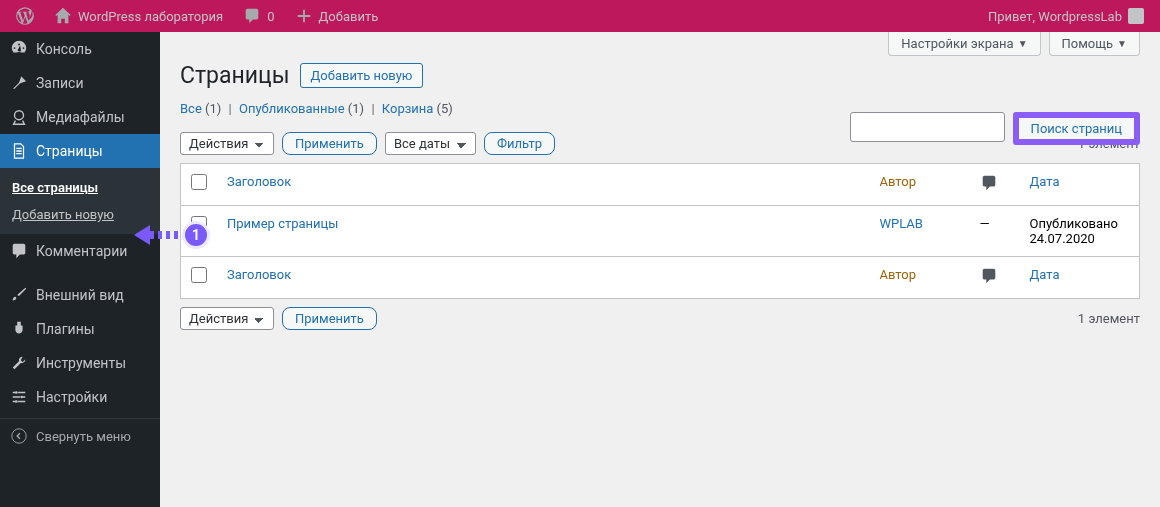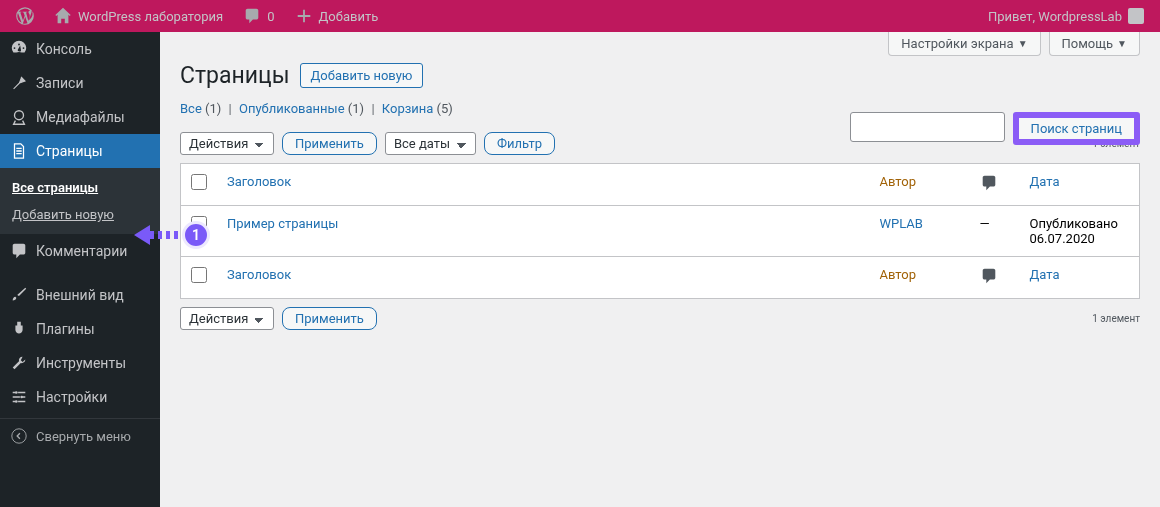--- a/index.html
+++ b/index.html
@@ -36,21 +36,21 @@
 
 .subsubsub { font-size: 13px; color: #646970; margin-bottom: 16px; }
 .subsubsub a { color: #2271b1; text-decoration: none; cursor: pointer; }
 .subsubsub .count { color: #50575e; }
 .subsubsub .sep { color: #646970; margin: 0 4px; }
 
 .table-nav { display: flex; align-items: center; justify-content: space-between; margin-bottom: 8px; flex-wrap: wrap; gap: 8px; }
 .table-nav-left { display: flex; align-items: center; gap: 8px; }
 .bulk-select, .date-select { border: 1px solid #8c8f94; border-radius: 3px; padding: 3px 24px 3px 8px; font-size: 13px; background: #fff; appearance: none; background-image: linear-gradient(45deg, transparent 50%, #50575e 50%), linear-gradient(135deg, #50575e 50%, transparent 50%); background-position: calc(100% - 14px) 10px, calc(100% - 9px) 10px; background-size: 5px 5px; background-repeat: no-repeat; color: #2c3338; }
 .action-btn { border: 1px solid #2271b1; color: #2271b1; background: #f6f7f7; padding: 3px 12px; font-size: 13px; border-radius: 8px; cursor: pointer; }
-.num-items { font-size: 10px; color: #50575e; }
+.num-items { font-size: 13px; color: #50575e; }
 
 .search-row { position: absolute; top: 80px; right: 20px; display: flex; gap: 8px; }
 .search-input { border: 1px solid #8c8f94; border-radius: 3px; padding: 3px 8px; font-size: 13px; width: 155px; height: 30px; }
 .search-btn { border: 6px solid #8b5cf6; color: #2271b1; background: #f6f7f7; padding: 3px 12px; font-size: 13px; border-radius: 3px; cursor: pointer; }
 
 table.wp-list { width: 100%; border-collapse: collapse; background: #fff; border: 1px solid #c3c4c7; margin-top: 4px; }
 table.wp-list th, table.wp-list td { text-align: left; padding: 10px 10px; font-size: 13px; vertical-align: top; }
 table.wp-list thead th, table.wp-list tfoot th { font-weight: 400; color: #2271b1; border-bottom: 1px solid #c3c4c7; }
 table.wp-list tfoot th { border-bottom: none; border-top: 1px solid #c3c4c7; }
 table.wp-list thead th.dark, table.wp-list tfoot th.dark { color: #a16207; }
@@ -243,21 +243,21 @@
       </tr>
     </thead>
     <tbody>
       <tr>
         <td class="col-cb"><input type="checkbox" style=""></td>
         <td class="title"><a>Пример страницы</a></td>
         <td class="author"><a>WPLAB</a></td>
         <td>—</td>
         <td>
           <span>Опубликовано</span><br>
-          <span>06.07.2020</span>
+          <span>24.07.2020</span>
         </td>
       </tr>
     </tbody>
     <tfoot>
       <tr>
         <th class="col-cb"><input type="checkbox" style=""></th>
         <th class="col-title">Заголовок</th>
         <th class="col-author dark">Автор</th>
         <th class="col-comments">
           <svg class="comment-icon" viewBox="0 0 20 20">

